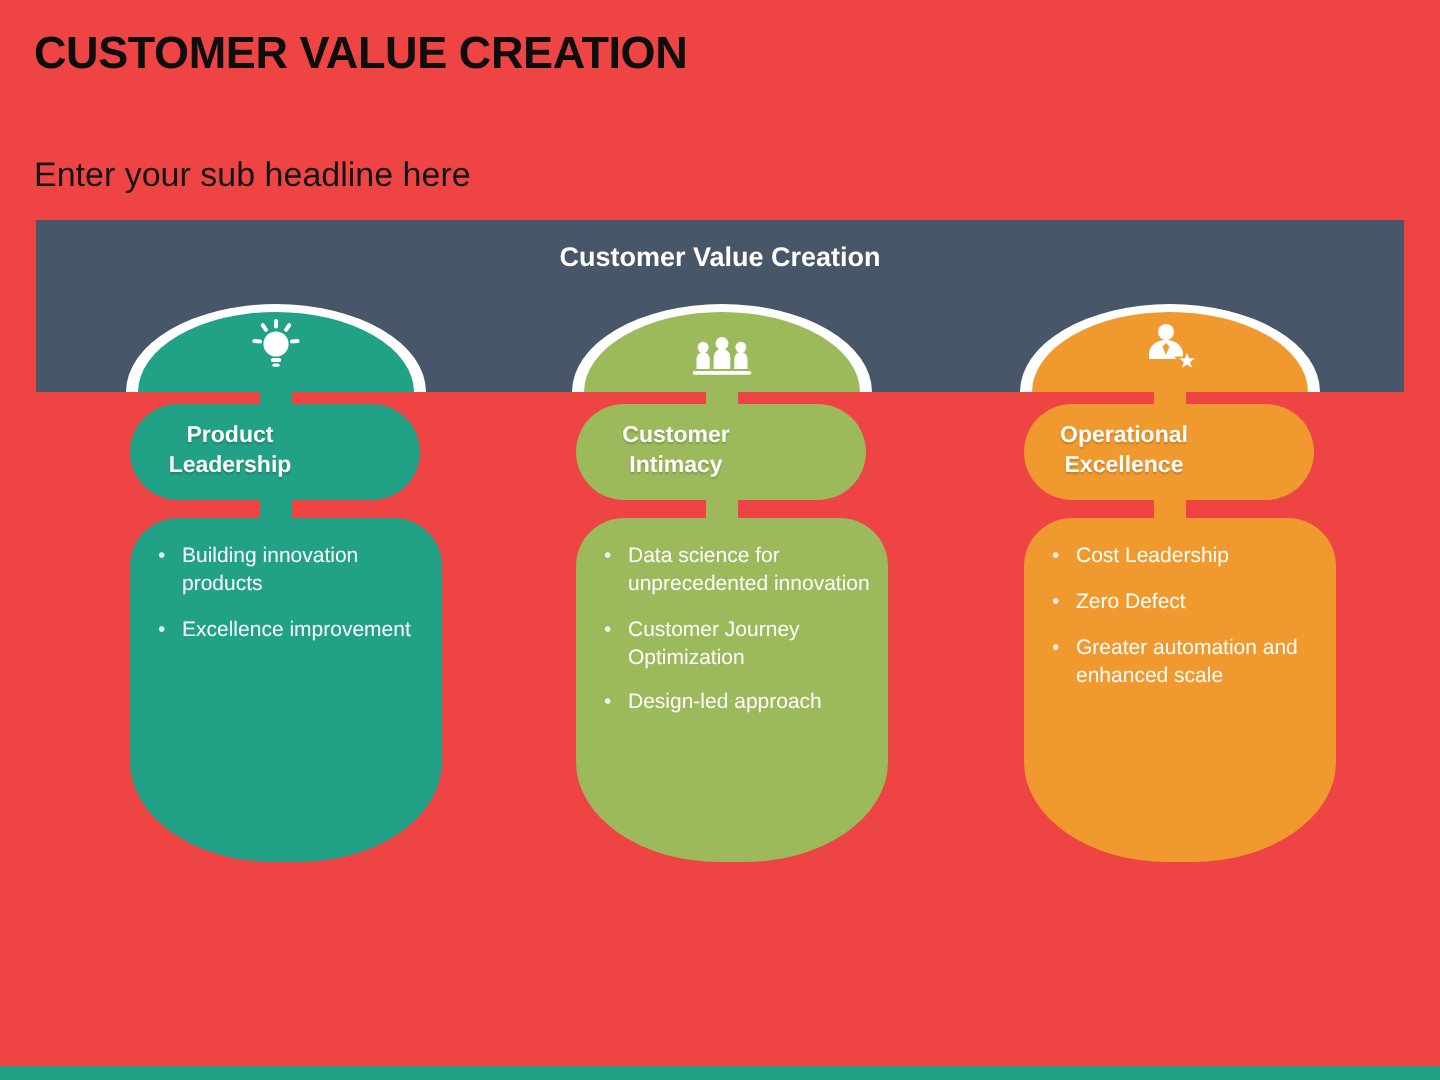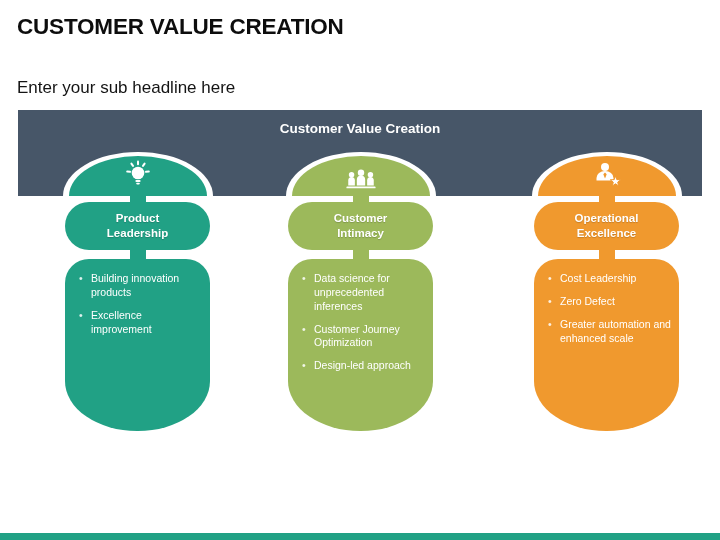--- a/index.html
+++ b/index.html
@@ -1,18 +1,18 @@
 <!DOCTYPE html>
 <html><head>
 <meta charset="utf-8">
 <style>
   html,body{margin:0;padding:0;background:#888;}
   .slide{
     position:relative; width:720px; height:540px; margin:0 auto;
-    background:#ffffff; overflow:hidden;
+    background:#ef4444; overflow:hidden;
     font-family:"Liberation Sans", sans-serif;
   }
   
   .title{
     position:absolute; left:17px; top:14px;
     font-size:22.5px; font-weight:700; color:#0d0d0d; letter-spacing:-0.2px;
   }
   .subtitle{
     position:absolute; left:17px; top:48px;
     font-size:17px; color:#141414;margin-top:30px;
@@ -26,48 +26,48 @@
     margin-top:11px; text-align:center;
     font-size:13.5px; font-weight:700; color:#ffffff;
   }
   
   .bottom-bar{
     position:absolute; left:0; bottom:0; width:720px; height:7px;
     background:var(--c,#21a185);
   }
   
   .column{ position:absolute; top:150px; width:145px; height:292px; z-index:2; }
-  .col-1{ left:65px; } .col-2{ left:288px; } .col-3{ left:534px; }
+  .col-1{ left:65px; } .col-2{ left:288px; } .col-3{ left:512px; }
 
   .dome-outer{
     position:absolute; top:2px; left:-2.5px; width:150px; height:44px;
     background:#ffffff; border-radius:75px 75px 0 0 / 44px 44px 0 0;
   }
   .dome-inner{
     position:absolute; top:6px; left:3.5px; width:138px; height:40px;
     background:var(--c); border-radius:69px 69px 0 0 / 40px 40px 0 0;
     display:flex; align-items:flex-end; justify-content:center;
   }
   .dome-icon{ margin-bottom:3px; }
   .neck{
     position:absolute; left:64.5px; width:16px; background:var(--c);
   }
   .neck-1{ top:40px; height:16px; }
   .neck-2{ top:96px; height:17px; }
   .pill{
     position:absolute; top:52px; left:0; width:145px; height:48px;
     background:var(--c); border-radius:24px;
-    display:flex; align-items:center; justify-content:center; text-align:center;
+    display:flex; align-items:center; justify-content:flex-start; text-align:center;
   }
   .pill-label{
     max-width:100px; font-size:11.5px; font-weight:700; color:#ffffff;
     line-height:1.28; text-shadow:0 1px 1px rgba(0,0,0,0.18);
   }
   .body-box{
-    position:absolute; top:109px; left:0; width:145px; height:172px;
+    position:absolute; top:109px; left:0; width:156px; height:172px;
     background:var(--c);
     border-radius:24px 24px 72px 72px / 24px 24px 50px 50px;
     box-sizing:border-box; padding:13px 8px 0 13px;
   }
   ul.bullets{ list-style:none; margin:0; padding:0; }
   ul.bullets li{
     position:relative; padding-left:13px; margin-bottom:9px;
     font-size:10.5px; line-height:1.32; color:#ffffff;
   }
   ul.bullets li::before{
@@ -133,21 +133,21 @@
         </svg>
       </span>
     </div>
     <div class="neck neck-1"></div>
     <div class="pill">
       <span class="pill-label">Customer Intimacy</span>
     </div>
     <div class="neck neck-2"></div>
     <div class="body-box">
       <ul class="bullets">
-        <li>Data science for unprecedented inferences</li>
+        <li>Data science for unprecedented innovation</li>
         <li>Customer Journey Optimization</li>
         <li>Design-led approach</li>
       </ul>
     </div>
   </div>
 
   <div class="column col-3" style="--c: #f0992e;">
     <div class="dome-outer"></div>
     <div class="dome-inner">
       <span class="dome-icon">

